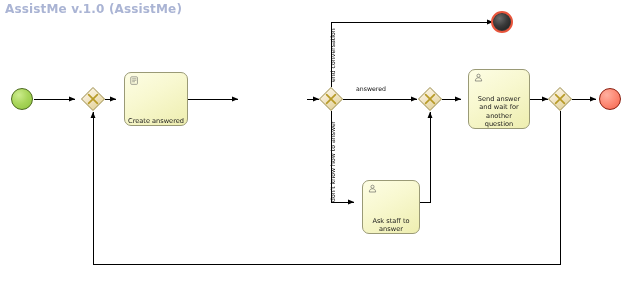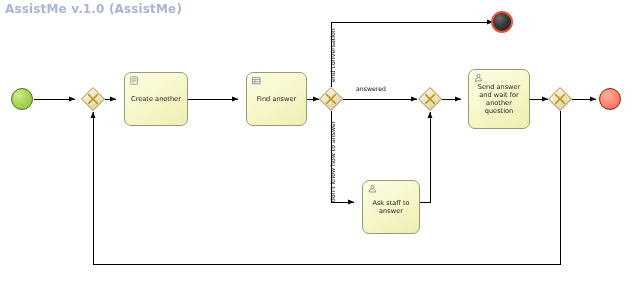--- a/index.html
+++ b/index.html
@@ -28,21 +28,21 @@
   }
 
   
   .task{
     position:absolute;
     box-sizing:border-box;
     border:1px solid #9a9a76;
     border-radius:7px;
     background:linear-gradient(150deg,#fdfde4 0%,#f8f8d0 42%,#eeeeb0 100%);
     display:flex;
-    align-items:center;
+    align-items:flex-end;
     justify-content:center;
     text-align:center;
     color:#1a1a1a;
     font-size:6.6px;
     line-height:8.2px;
     font-family:"DejaVu Sans", sans-serif;
     overflow:hidden;
   }
   .task .task-label{
     display:block;
@@ -161,32 +161,23 @@
 
   <div class="event event-terminate" style="left:491px;top:11px;width:22px;height:22px;"></div>
 
   <div class="event event-end" style="left:599px;top:88px;width:22px;height:22px;"></div>
 
   <div class="task" style="left:124px;top:72px;width:64px;height:54px;">
     <svg class="task-icon" viewBox="0 0 12 12">
       <rect x="1.5" y="1" width="8" height="9" rx="1" fill="none" stroke="#5a5a5a" stroke-width="0.9"></rect>
       <path d="M3.2,3.3 h5 M3.2,5.1 h5 M3.2,6.9 h3.4" stroke="#5a5a5a" stroke-width="0.8"></path>
     </svg>
-    <span class="task-label">Create another</span>
+    <span class="task-label">Create answered</span>
   </div>
 
-  <div class="task" style="left:246px;top:72px;width:61px;height:54px;">
-    <svg class="task-icon" viewBox="0 0 12 12">
-      <rect x="1.3" y="2" width="9" height="7.4" fill="none" stroke="#4a5a80" stroke-width="0.9"></rect>
-      <path d="M1.3,4.3 h9" stroke="#4a5a80" stroke-width="0.9"></path>
-      <path d="M4,4.3 v5.1" stroke="#4a5a80" stroke-width="0.8"></path>
-      <path d="M1.3,6.8 h9" stroke="#4a5a80" stroke-width="0.8"></path>
-    </svg>
-    <span class="task-label">Find answer</span>
-  </div>
 
   <div class="task" style="left:468px;top:69px;width:62px;height:60px;">
     <svg class="task-icon" viewBox="0 0 12 12">
       <circle cx="6" cy="3.3" r="1.9" fill="none" stroke="#4a4a4a" stroke-width="0.9"></circle>
       <path d="M2.2,9.6 C2.2,6.9 3.9,5.7 6,5.7 C8.1,5.7 9.8,6.9 9.8,9.6 z" fill="none" stroke="#4a4a4a" stroke-width="0.9"></path>
     </svg>
     <span class="task-label">Send answer
 and wait for
 another
 question</span>

